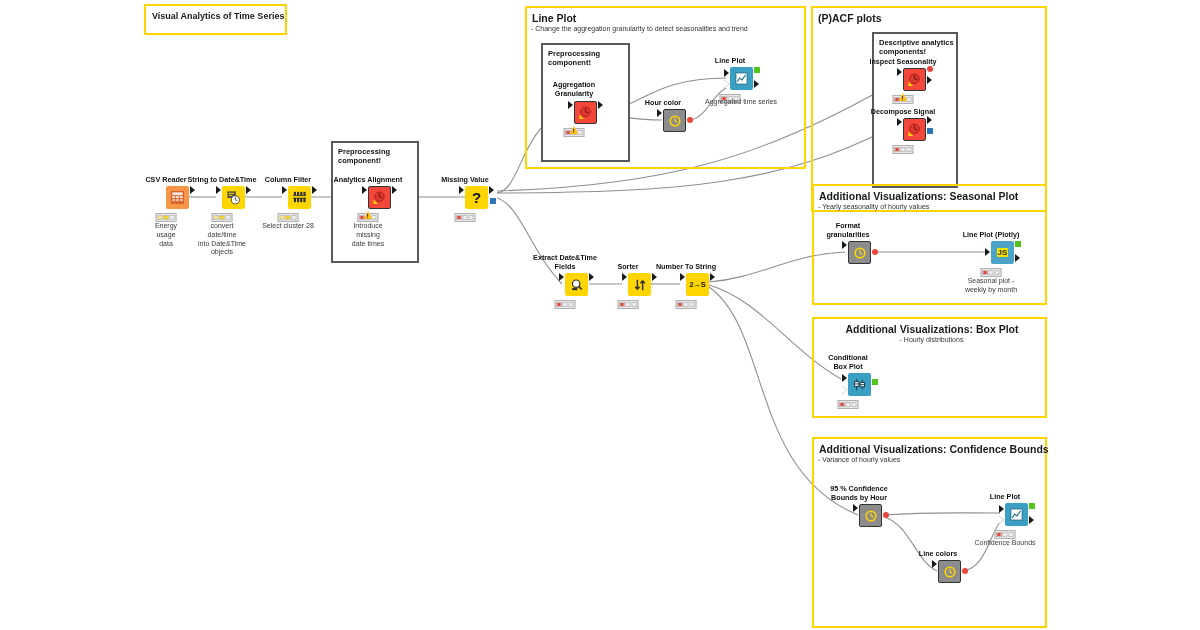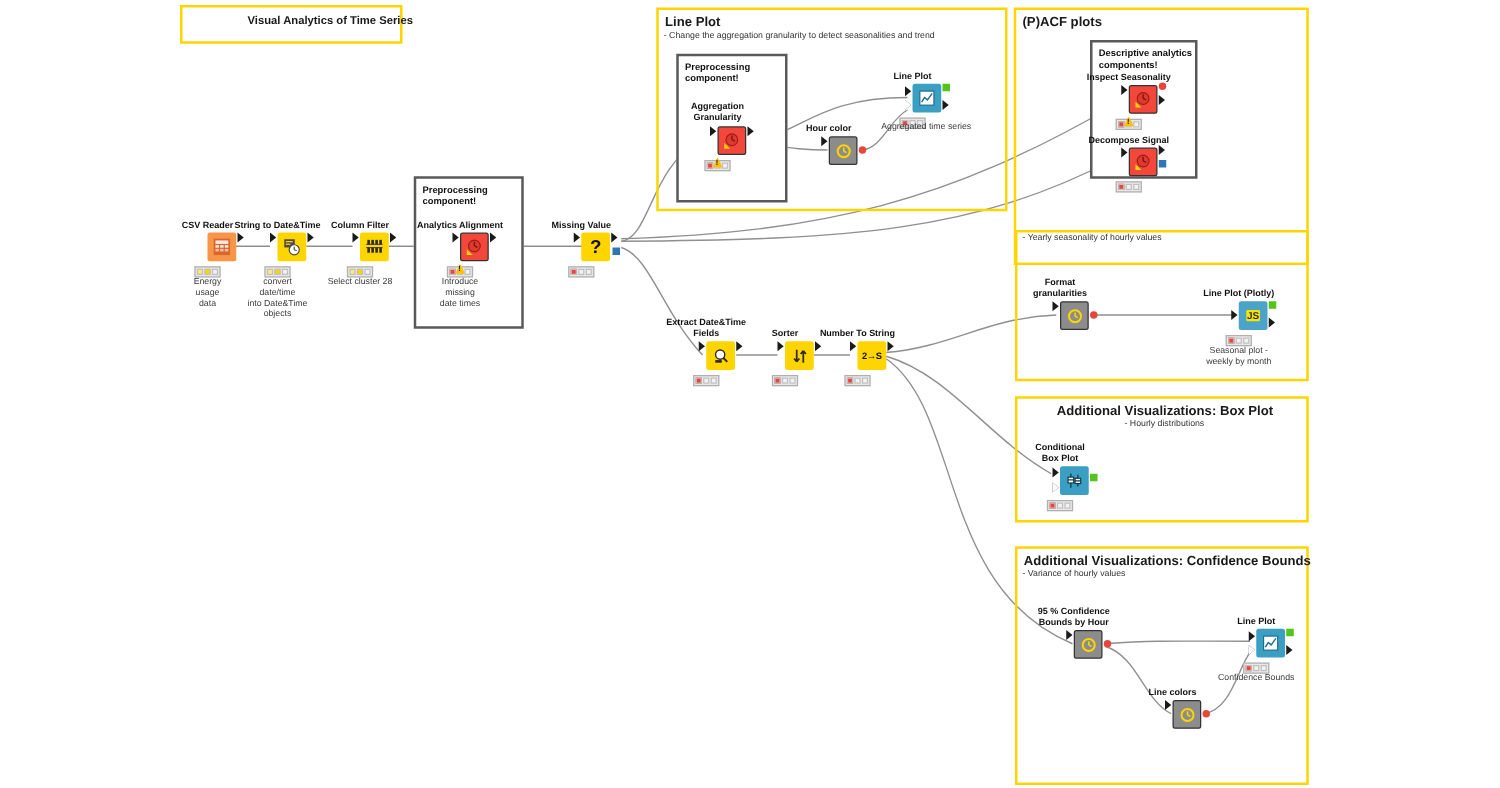--- a/index.html
+++ b/index.html
@@ -255,44 +255,45 @@
 
     <path d="M 875,252 L 988,252"></path>
 
     <path d="M 884,515 C 930,512 940,513 1000,513"></path>
 
     <path d="M 884,517 C 910,525 915,560 937,571"></path>
 
     <path d="M 963,571 C 985,568 990,535 1000,522"></path>
   </svg>
 
-  <div class="annot title-only" style="left:144px; top:4px; width:178px; height:31px;padding-left:46px;">
+  <div class="annot title-only" style="left:144px; top:4px; width:143px; height:31px;">
     <div class="annot-title">Visual Analytics of Time Series</div>
   </div>
 
   <div class="annot" style="left:525px; top:6px; width:281px; height:163px;">
     <div class="annot-title">Line Plot</div>
     <div class="annot-sub">- Change the aggregation granularity to detect seasonalities and trend</div>
   </div>
 
   <div class="metaframe" style="left:541px; top:43px; width:89px; height:119px;">
     <div class="meta-label">Preprocessing
 component!</div>
   </div>
 
   <div class="annot" style="left:811px; top:6px; width:236px; height:206px;">
     <div class="annot-title">(P)ACF plots</div>
   </div>
 
-  <div class="metaframe" style="left:872px; top:32px; width:86px; height:111px;">
+  <div class="metaframe" style="left:872px; top:32px; width:86px; height:156px;">
     <div class="meta-label">Descriptive analytics
 components!</div>
   </div>
 
   <div class="annot" style="left:812px; top:184px; width:235px; height:121px;">
+    <div class="annot-title">Additional Visualizations: Seasonal Plot</div>
     <div class="annot-sub">- Yearly seasonality of hourly values</div>
   </div>
 
   <div class="annot" style="left:812px; top:317px; width:235px; height:101px;text-align:center;">
     <div class="annot-title">Additional Visualizations: Box Plot</div>
     <div class="annot-sub">- Hourly distributions</div>
   </div>
 
   <div class="annot" style="left:812px; top:437px; width:235px; height:191px;">
     <div class="annot-title">Additional Visualizations: Confidence Bounds</div>

